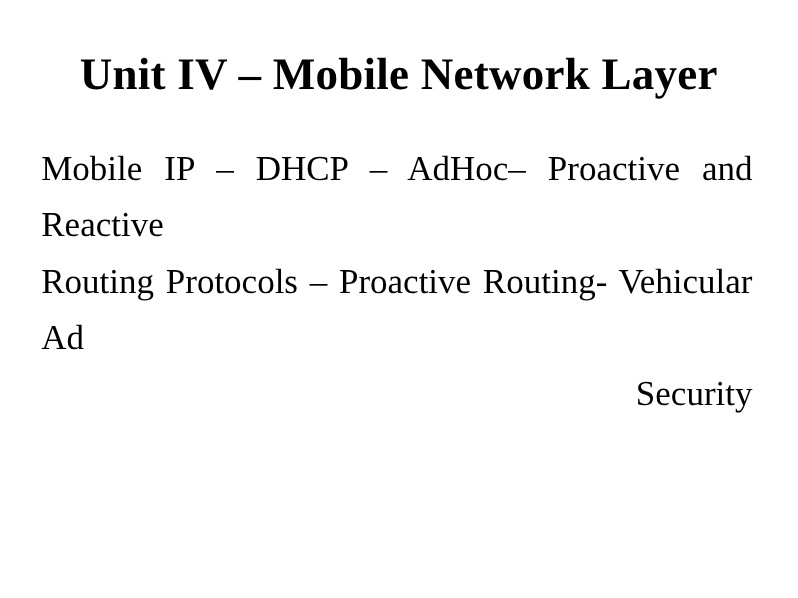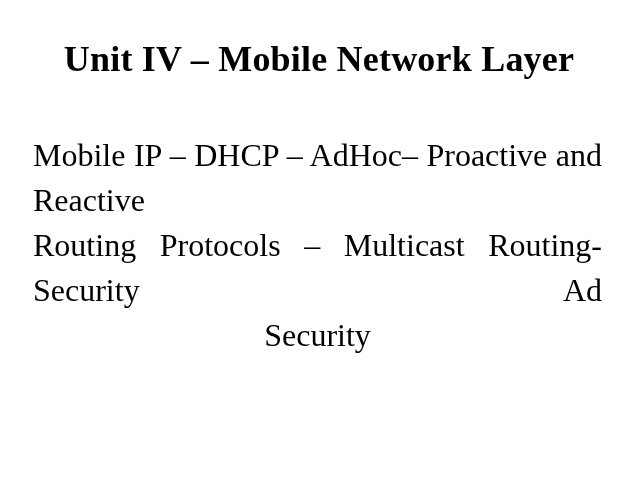--- a/index.html
+++ b/index.html
@@ -25,39 +25,38 @@
     font-size: 36px;
     font-weight: bold;
     letter-spacing: 0.2px;
     white-space: nowrap;
   }
   .slide-body {
     position: absolute;
     top: 113px;
     left: 33px;
     width: 569px;
-    font-size: 32px;
+    font-size: 28px;
     line-height: 45px;
-    margin-top: 20px;
   }
   .body-line {
-    text-align: center;
+    text-align: right;
     white-space: nowrap;
   }
   .body-line.justified {
     white-space: normal;
     text-align: justify;
     text-align-last: justify;
     -moz-text-align-last: justify;
   }
 </style>
 </head>
 <body>
 
 <div class="slide">
   <div class="slide-title">Unit IV – Mobile Network Layer</div>
 
   <div class="slide-body">
     <div class="body-line justified">Mobile IP – DHCP – AdHoc– Proactive and Reactive</div>
-    <div class="body-line justified">Routing Protocols – Multicast Routing- Security Ad</div>
+    <div class="body-line justified">Routing Protocols – Proactive Routing- Vehicular Ad</div>
     <div class="body-line">Security</div>
   </div>
 </div>
 
 </body></html>

